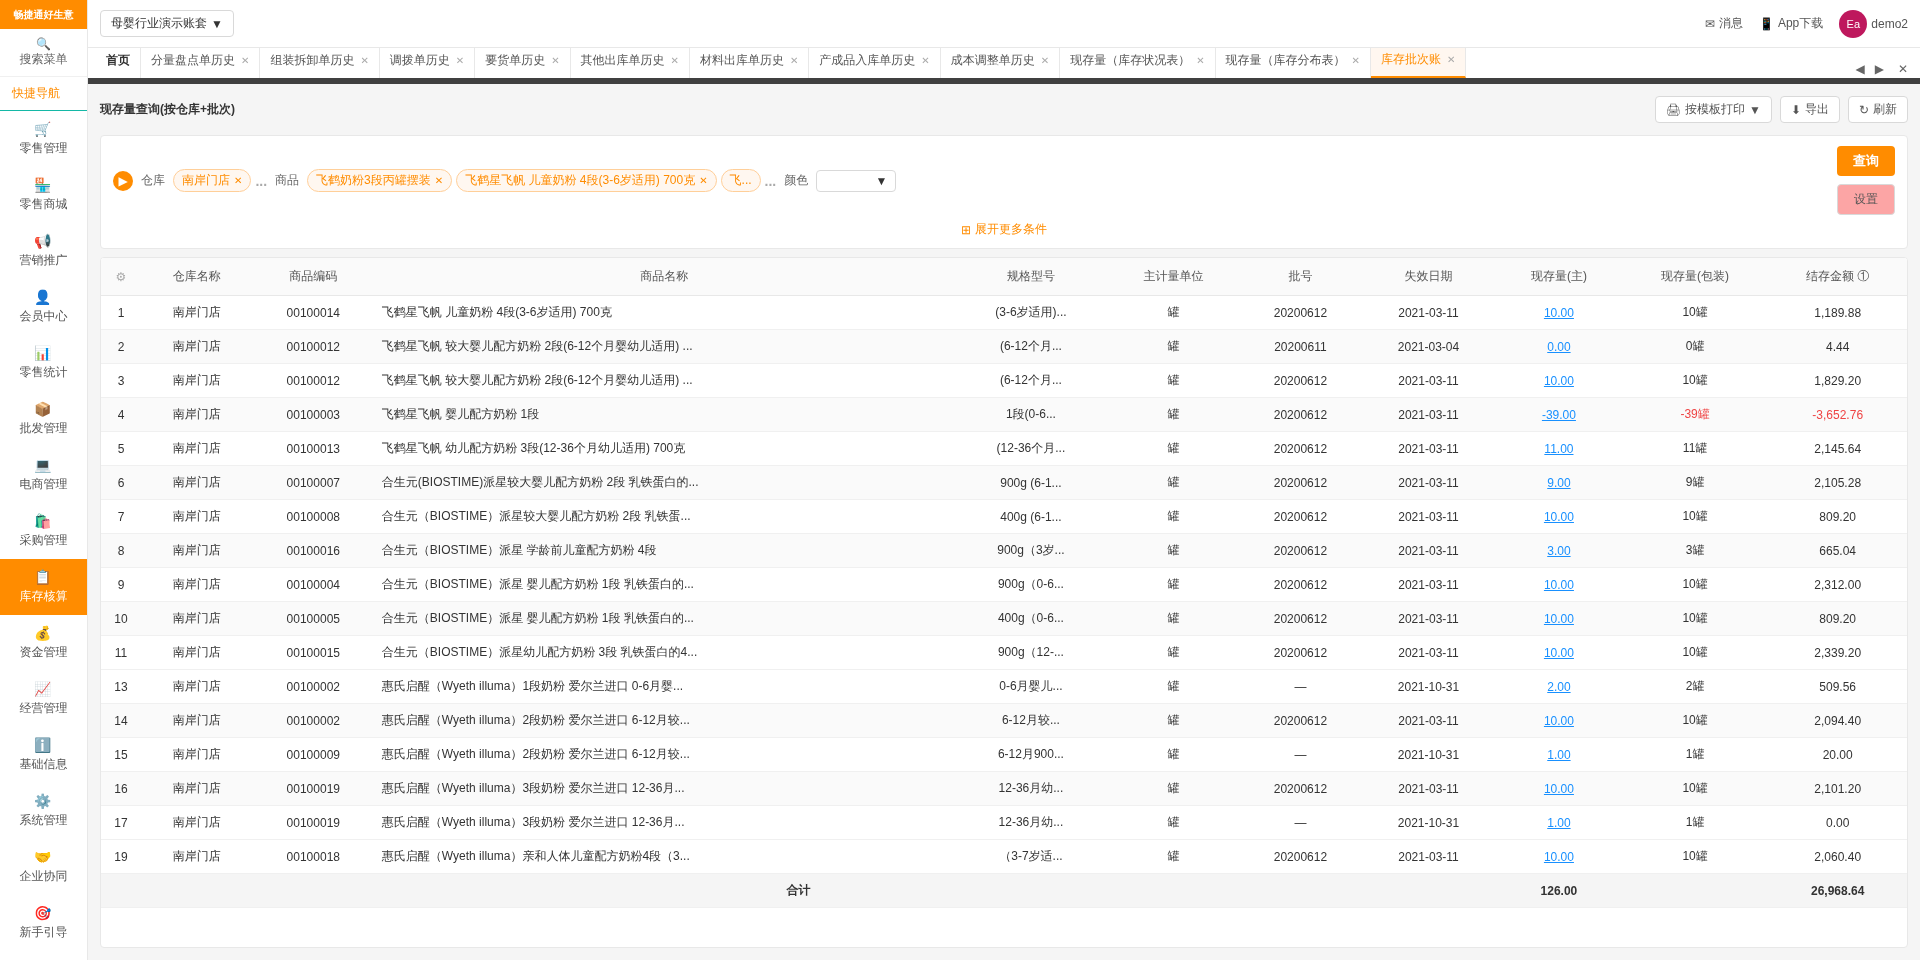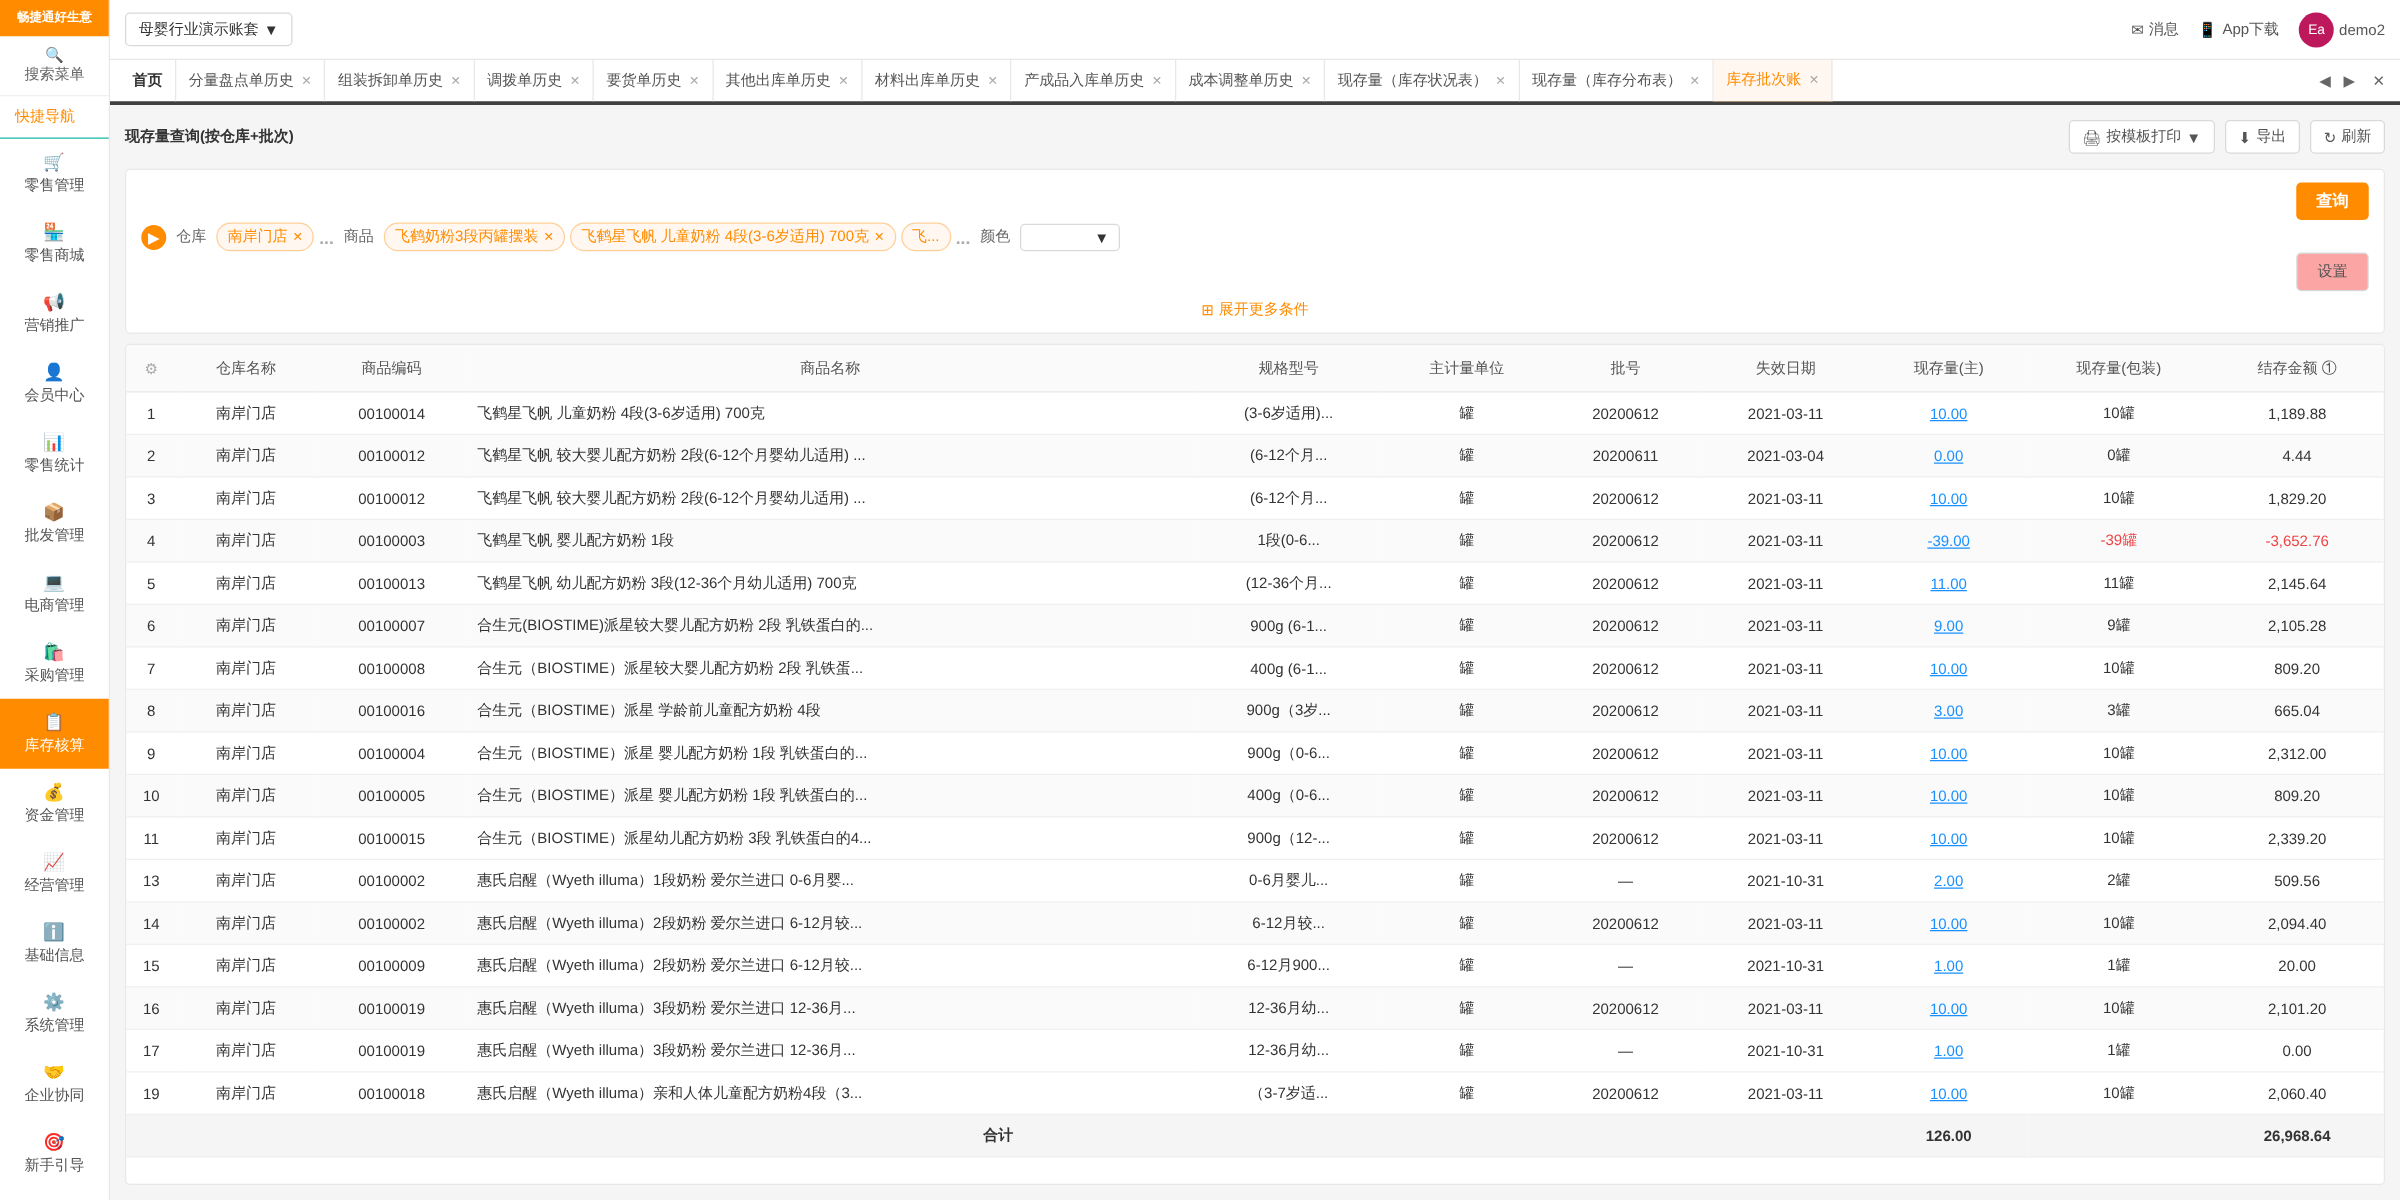--- a/index.html
+++ b/index.html
@@ -20,21 +20,21 @@
 
     
     .topbar { background: #fff; border-bottom: 1px solid #e8e8e8; padding: 0 12px; height: 48px; display: flex; align-items: center; justify-content: space-between; flex-shrink: 0; }
     .topbar-left { display: flex; align-items: center; gap: 8px; }
     .dropdown-selector { display: flex; align-items: center; gap: 4px; border: 1px solid #d9d9d9; padding: 4px 10px; border-radius: 4px; cursor: pointer; color: #333; font-size: 12px; }
     .topbar-right { display: flex; align-items: center; gap: 16px; color: #555; font-size: 12px; }
     .topbar-right span { cursor: pointer; display: flex; align-items: center; gap: 4px; }
     .avatar { width: 28px; height: 28px; border-radius: 50%; background: #be185d; color: white; display: flex; align-items: center; justify-content: center; font-size: 11px; }
 
     
-    .tabbar { background: #fff; border-bottom: 3px solid #404040; display: flex; align-items: center; padding: 0 8px; height: 36px; flex-shrink: 0; overflow: hidden; }
+    .tabbar { background: #fff; border-bottom: 6px solid #404040; display: flex; align-items: flex-end; padding: 0 8px; height: 36px; flex-shrink: 0; overflow: hidden; }
     .tab { display: flex; align-items: center; gap: 4px; padding: 0 10px; height: 36px; cursor: pointer; color: #555; white-space: nowrap; font-size: 12px; border-right: 1px solid #e8e8e8; flex-shrink: 0; }
     .tab.active { color: #ff8c00; border-bottom: 2px solid #ff8c00; background: #fff7f0; }
     .tab .close { color: #aaa; font-size: 10px; margin-left: 2px; }
     .tab-home { font-weight: bold; color: #333; }
     .tabbar-arrows { display: flex; align-items: center; gap: 2px; margin-left: auto; flex-shrink: 0; }
     .tabbar-arrows span { cursor: pointer; color: #666; padding: 2px 4px; font-size: 12px; }
     .tab-close-all { cursor: pointer; color: #aaa; font-size: 14px; margin-left: 4px; }
 
     
     .content { flex: 1; display: flex; flex-direction: column; padding: 12px; overflow: hidden; }
@@ -50,21 +50,21 @@
     .filter-area { background: #fff; border: 1px solid #e8e8e8; border-radius: 4px; padding: 10px 12px; margin-bottom: 8px; flex-shrink: 0; }
     .filter-row { display: flex; align-items: center; gap: 8px; flex-wrap: nowrap; }
     .filter-label { color: #666; white-space: nowrap; font-size: 12px; }
     .filter-tag-area { display: flex; align-items: center; gap: 4px; flex-wrap: wrap; }
     .filter-tag { display: flex; align-items: center; gap: 4px; background: #fff7f0; border: 1px solid #ffcf99; color: #ff8c00; padding: 2px 8px; border-radius: 12px; font-size: 11px; }
     .filter-tag .remove { cursor: pointer; color: #ff8c00; font-size: 10px; }
     .filter-more { color: #aaa; cursor: pointer; font-size: 14px; font-weight: bold; }
     .expand-row { text-align: center; margin-top: 6px; }
     .expand-btn { color: #ff8c00; cursor: pointer; font-size: 12px; display: inline-flex; align-items: center; gap: 4px; }
     .filter-select { border: 1px solid #d9d9d9; border-radius: 4px; padding: 3px 8px; background: white; color: #333; font-size: 12px; min-width: 120px; display: flex; align-items: center; justify-content: space-between; cursor: pointer; }
-    .filter-actions { display: flex; flex-direction: column; gap: 22px; margin-left: auto; flex-shrink: 0; }
+    .filter-actions { display: flex; flex-direction: column; gap: 4px; margin-left: auto; flex-shrink: 0; }
 
     
     .table-container { flex: 1; overflow: auto; background: #fff; border: 1px solid #e8e8e8; border-radius: 4px; }
     table { width: 100%; border-collapse: collapse; font-size: 12px; }
     thead tr { background: #fafafa; }
     thead th { padding: 10px 8px; text-align: center; color: #555; font-weight: 500; border-bottom: 1px solid #e8e8e8; white-space: nowrap; position: sticky; top: 0; background: #fafafa; z-index: 1; }
     tbody tr { border-bottom: 1px solid #f0f0f0; }
     tbody tr.even { background: #fafafa; }
     tbody tr.total-row { background: #f5f5f5; font-weight: bold; }
     tbody td { padding: 8px 8px; text-align: center; color: #333; white-space: nowrap; }

